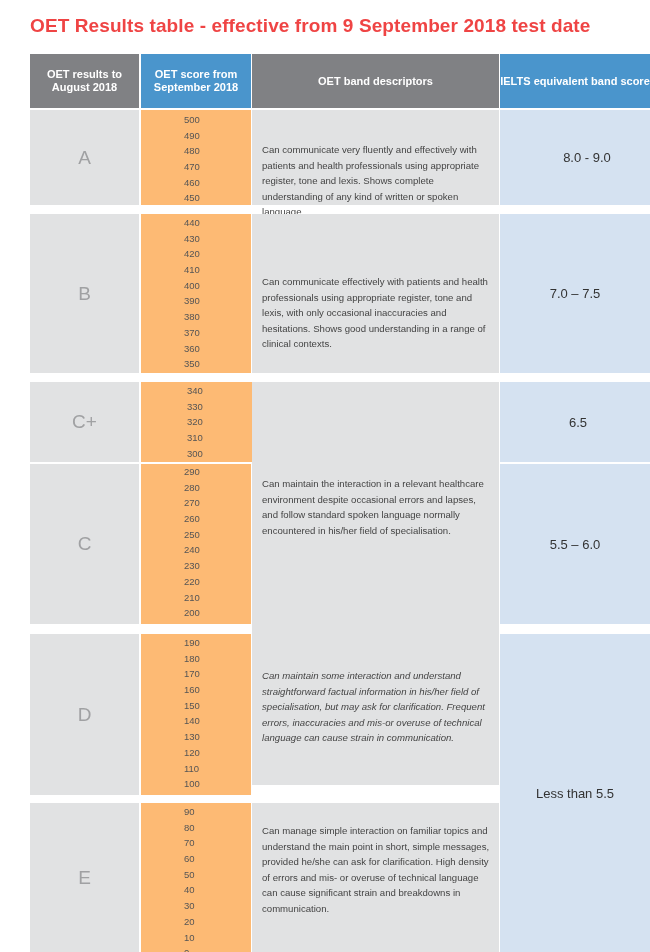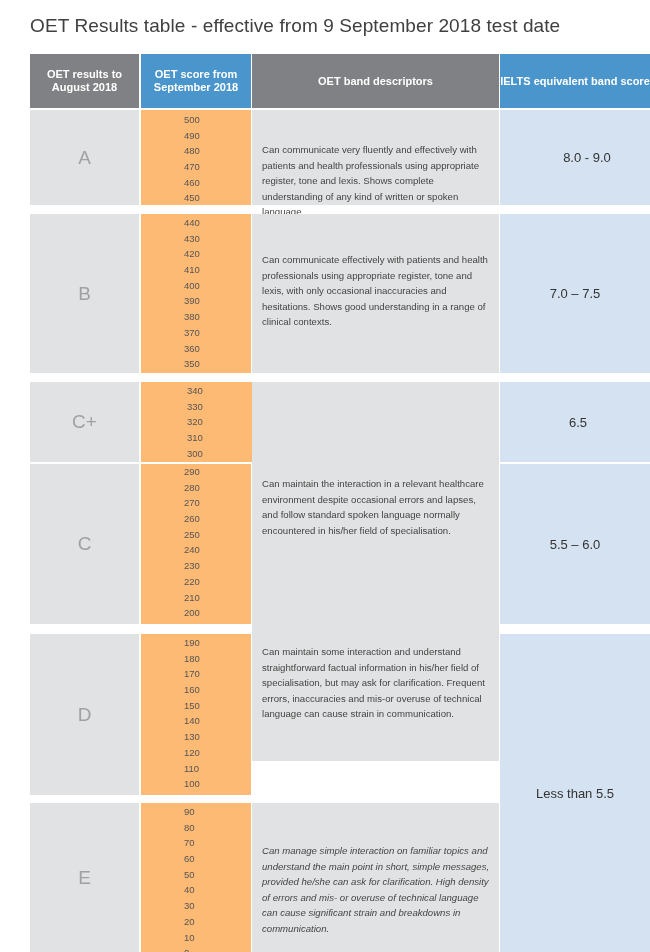--- a/index.html
+++ b/index.html
@@ -1,17 +1,17 @@
 <!DOCTYPE html>
 <html><head>
 <meta charset="utf-8">
 <style>
   html, body { margin:0; padding:0; background:#ffffff; }
   body { width:650px; height:952px; overflow:hidden; position:relative; font-family:"Liberation Sans", sans-serif; }
-  .title { position:absolute; left:30px; top:15px; font-size:19px; font-weight:normal; color:#404040; letter-spacing:0.1px; white-space:nowrap; }
+  .title { position:absolute; left:30px; top:15px; font-size:19px; font-weight:bold; color:#ef4444; letter-spacing:0.1px; white-space:nowrap; }
   .abs { position:absolute; box-sizing:border-box; }
   .hdr-gray { background:#808184; color:#ffffff; }
   .hdr-blue { background:#4a95cc; color:#ffffff; }
   .hdr { display:flex; align-items:center; justify-content:center; text-align:center; font-size:11px; font-weight:bold; line-height:13px; }
   .grade { background:#e1e2e3; display:flex; align-items:center; justify-content:center; font-size:19px; color:#a0a1a3; }
   .scores { background:#fdba74; font-size:9.5px; color:#555; display:flex; flex-direction:column; align-items:center; }
   .scores span { display:block; height:15.7px; line-height:15.7px; text-align:left; width:24px; }
   .desc { background:#e1e2e3; font-size:9.6px; line-height:15.6px; color:#444; padding:0 8px 0 10px; display:flex; }
   .ielts { background:#d5e2f1; display:flex; align-items:center; justify-content:center; font-size:13px; color:#333; }
 </style>
@@ -43,21 +43,21 @@
   <span>430</span>
   <span>420</span>
   <span>410</span>
   <span>400</span>
   <span>390</span>
   <span>380</span>
   <span>370</span>
   <span>360</span>
   <span>350</span>
 </div>
-<div class="abs desc" style="left:252px;top:214px;width:247px;height:159px;padding-top:38px;">Can communicate effectively with patients and health professionals using appropriate register, tone and lexis, with only occasional inaccuracies and hesitations. Shows good understanding in a range of clinical contexts.</div>
+<div class="abs desc" style="left:252px;top:214px;width:247px;height:159px;padding-top:60px;">Can communicate effectively with patients and health professionals using appropriate register, tone and lexis, with only occasional inaccuracies and hesitations. Shows good understanding in a range of clinical contexts.</div>
 <div class="abs ielts" style="left:500px;top:214px;width:150px;height:159px;">7.0 – 7.5</div>
 
 <div class="abs grade" style="left:30px;top:382px;width:109px;height:80px;">C+</div>
 <div class="abs scores" style="left:141px;top:382px;width:116px;height:80px;padding-top:1px;">
   <span>340</span>
   <span>330</span>
   <span>320</span>
   <span>310</span>
   <span>300</span>
 </div>
@@ -86,30 +86,30 @@
   <span>180</span>
   <span>170</span>
   <span>160</span>
   <span>150</span>
   <span>140</span>
   <span>130</span>
   <span>120</span>
   <span>110</span>
   <span>100</span>
 </div>
-<div class="abs desc" style="left:252px;top:600px;width:247px;height:161px;padding-top:44px;">Can maintain some interaction and understand straightforward factual information in his/her field of specialisation, but may ask for clarification. Frequent errors, inaccuracies and mis-or overuse of technical language can cause strain in communication.</div>
+<div class="abs desc" style="left:252px;top:624px;width:247px;height:161px;padding-top:44px;font-style:italic;">Can maintain some interaction and understand straightforward factual information in his/her field of specialisation, but may ask for clarification. Frequent errors, inaccuracies and mis-or overuse of technical language can cause strain in communication.</div>
 
 <div class="abs grade" style="left:30px;top:803px;width:109px;height:149px;">E</div>
 <div class="abs scores" style="left:141px;top:803px;width:110px;height:149px;padding-top:1px;overflow:hidden;">
   <span>90</span>
   <span>80</span>
   <span>70</span>
   <span>60</span>
   <span>50</span>
   <span>40</span>
   <span>30</span>
   <span>20</span>
   <span>10</span>
   <span>0</span>
 </div>
-<div class="abs desc" style="left:252px;top:803px;width:247px;height:149px;padding-top:40px;font-style:italic;">Can manage simple interaction on familiar topics and understand the main point in short, simple messages, provided he/she can ask for clarification. High density of errors and mis- or overuse of technical language can cause significant strain and breakdowns in communication.</div>
+<div class="abs desc" style="left:252px;top:803px;width:247px;height:149px;padding-top:20px;">Can manage simple interaction on familiar topics and understand the main point in short, simple messages, provided he/she can ask for clarification. High density of errors and mis- or overuse of technical language can cause significant strain and breakdowns in communication.</div>
 
 <div class="abs ielts" style="left:500px;top:634px;width:150px;height:318px;">Less than 5.5</div>
 
 </body></html>

